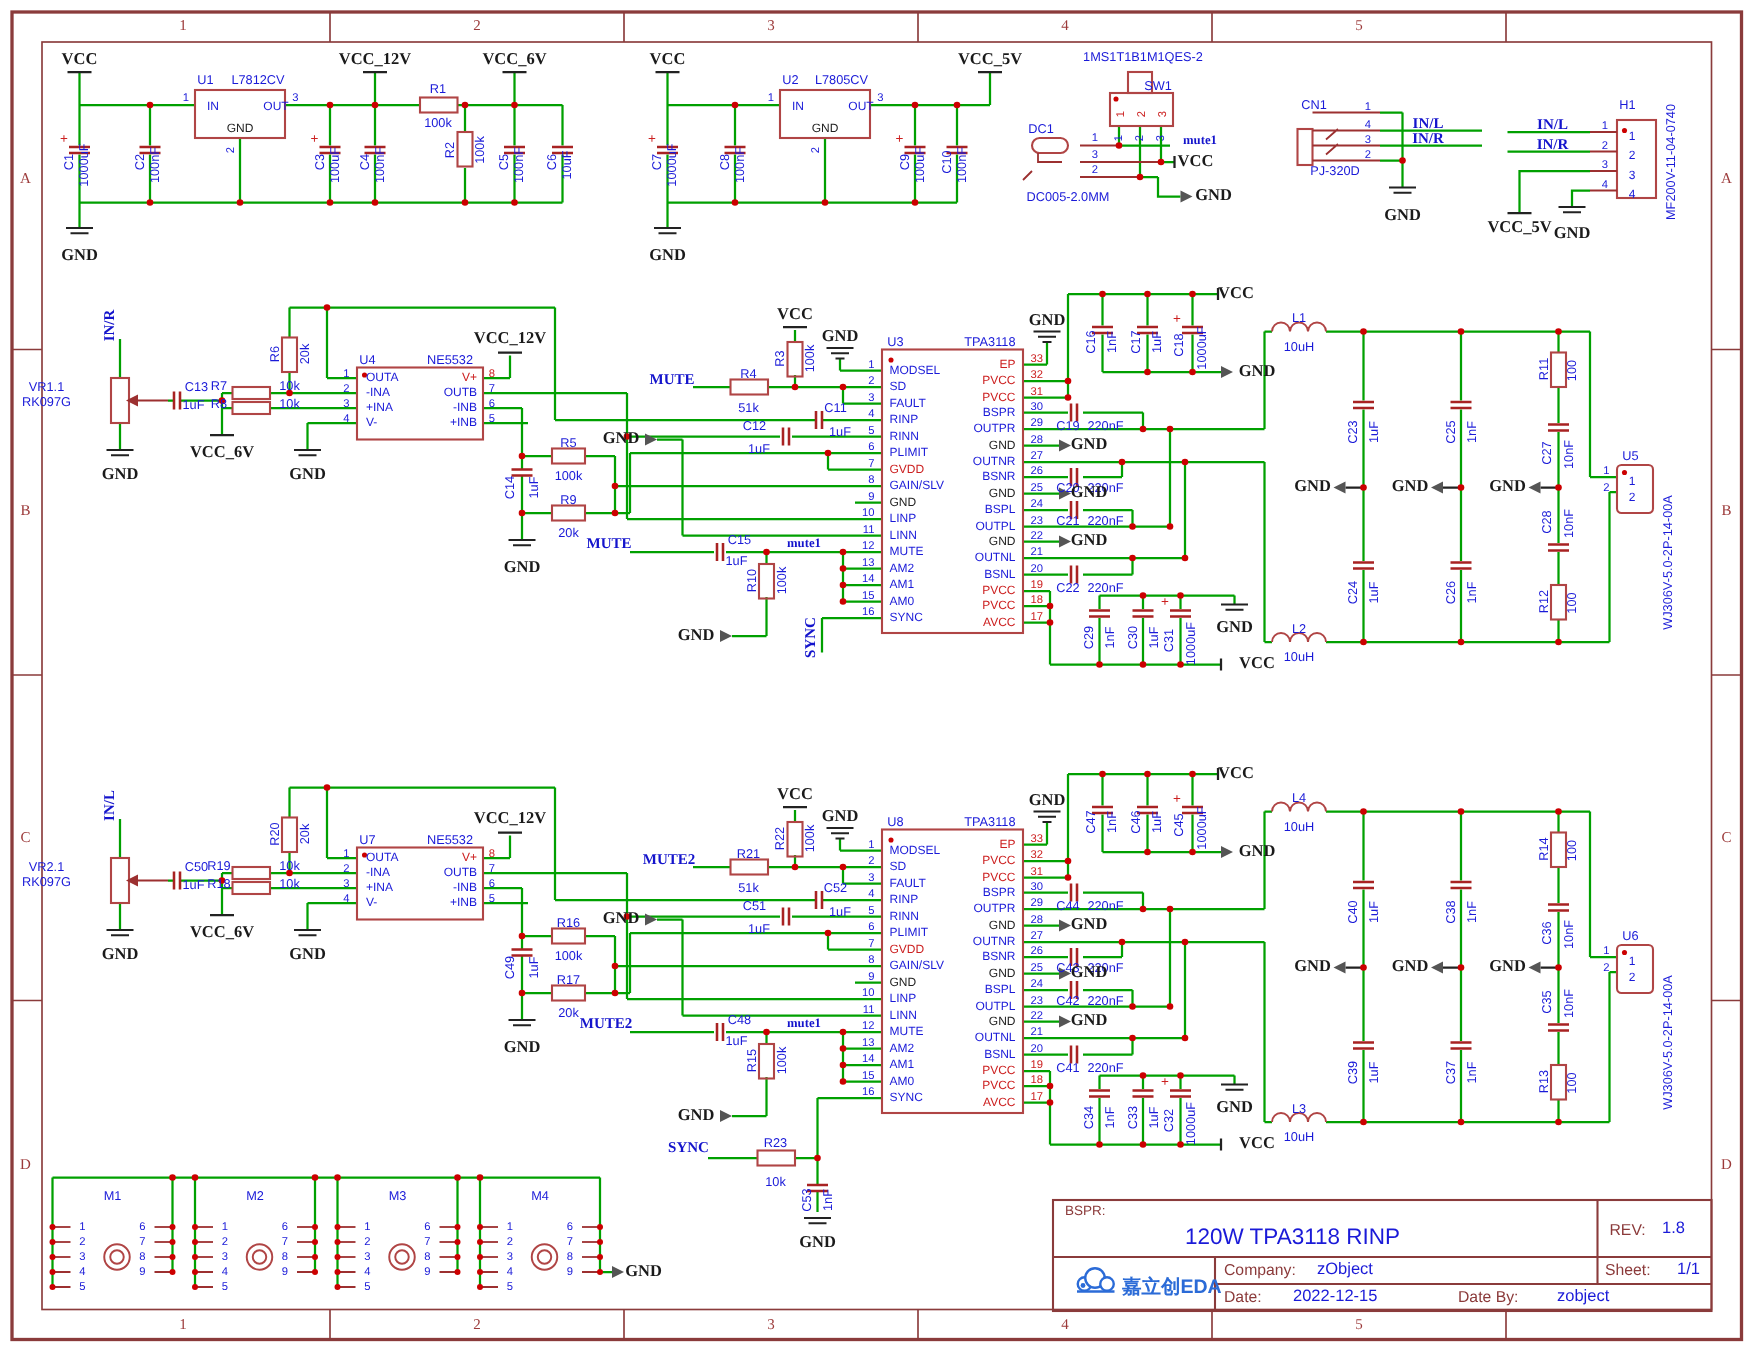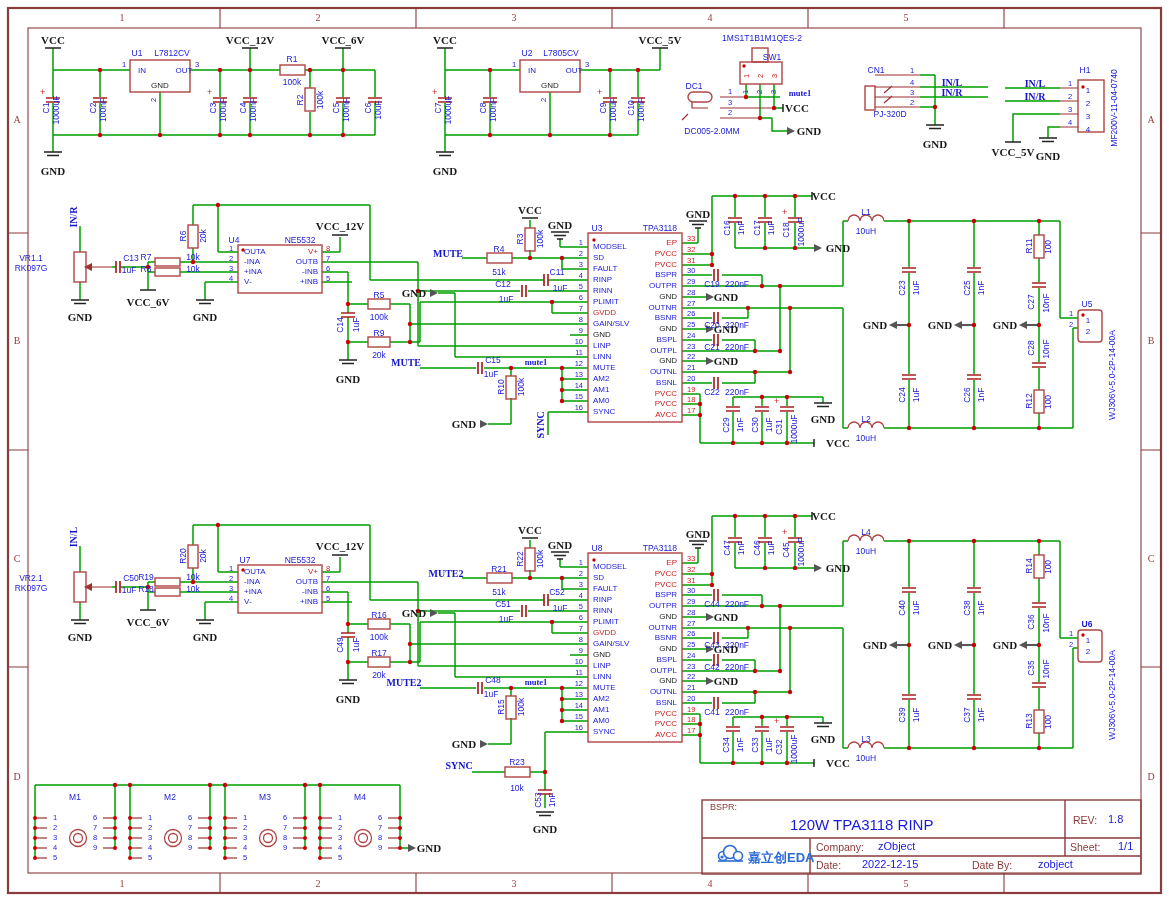--- a/index.html
+++ b/index.html
@@ -557,21 +557,21 @@
       <span class="lbl c-v" style="left: 131px; top: 258px;">C13</span>
       <span class="lbl c-v" style="left: 129px; top: 270px;">1uF</span>
       <span class="lbl c-v" style="left: 146px; top: 257px;">R7</span>
       <span class="lbl c-v" style="left: 193px; top: 257px;">10k</span>
       <span class="lbl c-v" style="left: 146px; top: 269px;">R8</span>
       <span class="lbl c-v" style="left: 193px; top: 269px;">10k</span>
       <span class="lbl c-n" style="left: 148px; top: 302px;">VCC_6V</span>
       <span class="lbl c-v rot" style="left: 183px; top: 236px;">R6</span>
       <span class="lbl c-v rot" style="left: 203px; top: 236px;">20k</span>
       <span class="lbl c-n" style="left: 205px; top: 317px;">GND</span>
-      <span class="lbl c-v" style="left: 234px; top: 240px;">U4</span>
+      <span class="lbl c-v" style="left: 245px; top: 240px;">U4</span>
       <span class="lbl c-v" style="left: 300px; top: 240px;">NE5532</span>
       <span class="lbl c-p" style="left: 231px; top: 249px;">1</span>
       <span class="lbl c-p" style="left: 231px; top: 259px;">2</span>
       <span class="lbl c-p" style="left: 231px; top: 269px;">3</span>
       <span class="lbl c-p" style="left: 231px; top: 279px;">4</span>
       <span class="lbl c-m as" style="left: 244px; top: 252px;">OUTA</span>
       <span class="lbl c-m as" style="left: 244px; top: 262px;">-INA</span>
       <span class="lbl c-m as" style="left: 244px; top: 272px;">+INA</span>
       <span class="lbl c-m as" style="left: 244px; top: 282px;">V-</span>
       <span class="lbl c-q" style="left: 328px; top: 249px;">8</span>
@@ -906,21 +906,21 @@
       <span class="lbl c-v rot" style="left: 967px; top: 715px;">C37</span>
       <span class="lbl c-v rot" style="left: 981px; top: 715px;">1nF</span>
       <span class="lbl c-v rot" style="left: 1029px; top: 566px;">R14</span>
       <span class="lbl c-v rot" style="left: 1048px; top: 567px;">100</span>
       <span class="lbl c-v rot" style="left: 1031px; top: 622px;">C36</span>
       <span class="lbl c-v rot" style="left: 1046px; top: 623px;">10nF</span>
       <span class="lbl c-v rot" style="left: 1031px; top: 668px;">C35</span>
       <span class="lbl c-v rot" style="left: 1046px; top: 669px;">10nF</span>
       <span class="lbl c-v rot" style="left: 1029px; top: 721px;">R13</span>
       <span class="lbl c-v rot" style="left: 1048px; top: 722px;">100</span>
-      <span class="lbl c-v" style="left: 1087px; top: 624px; font-weight: bold;">U6</span>
+      <span class="lbl c-v" style="left: 1087px; top: 624px;">U6</span>
       <span class="lbl c-p" style="left: 1071px; top: 634px;">1</span>
       <span class="lbl c-p" style="left: 1071px; top: 645px;">2</span>
       <span class="lbl c-m" style="left: 1088px; top: 641px;">1</span>
       <span class="lbl c-m" style="left: 1088px; top: 652px;">2</span>
       <span class="lbl c-v rot" style="left: 1112px; top: 695px;">WJ306V-5.0-2P-14-00A</span>
       <span class="lbl c-b" style="left: 459px; top: 766px;">SYNC</span>
       <span class="lbl c-v" style="left: 517px; top: 762px;">R23</span>
       <span class="lbl c-v" style="left: 517px; top: 788px;">10k</span>
       <span class="lbl c-v rot" style="left: 538px; top: 800px;">C53</span>
       <span class="lbl c-v rot" style="left: 552px; top: 800px;">1nF</span>

